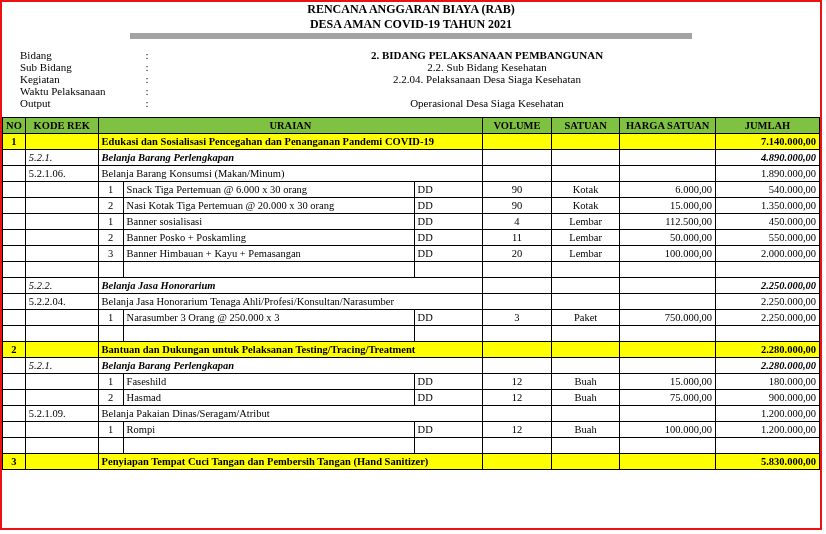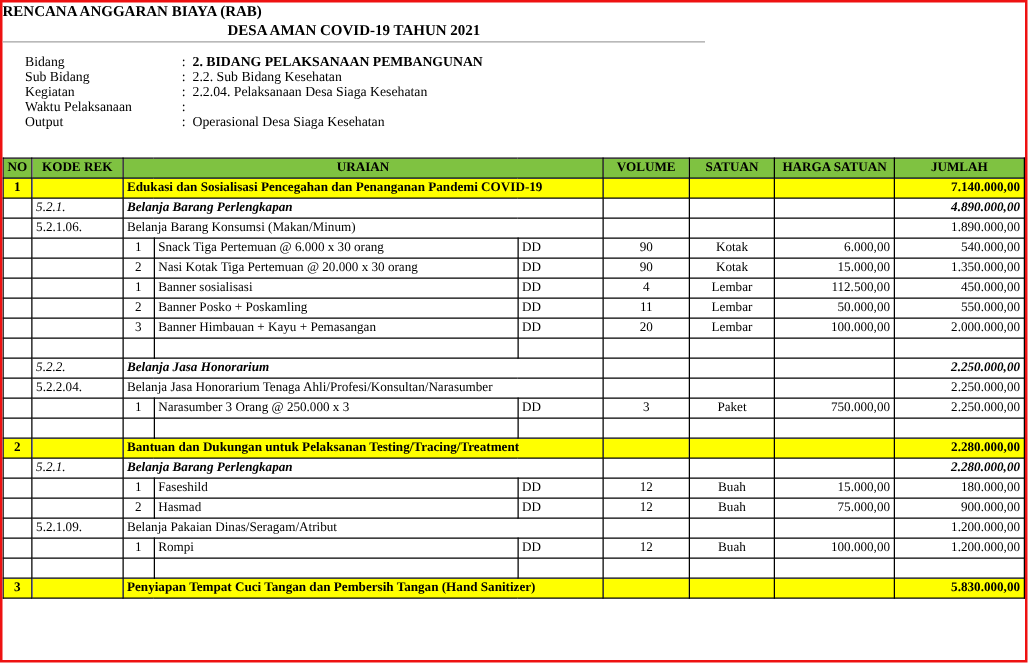--- a/index.html
+++ b/index.html
@@ -13,33 +13,34 @@
   .frame {
     width: 822px;
     height: 530px;
     border: 2px solid #e11;
     box-sizing: border-box;
     overflow: hidden;
     position: relative;
     background: #fff;
   }
   .title-block {
+    text-align: center;
     font-weight: bold;
     font-family: "Times New Roman", serif;
   }
   .title1 { font-size: 12px; }
-  .title2 { font-size: 12px; border-bottom: 1px solid #a3a3a3; display: inline-block; padding: 0 180px 1px 180px;}
+  .title2 { font-size: 12px; border-bottom: 6px solid #a3a3a3; display: inline-block; padding: 0 180px 1px 180px;}
   .meta {
-    margin: 10px 0 22px 18px;
+    margin: 10px 0 8px 18px;
     font-size: 11px;
   }
   .meta-row { display: flex; }
   .meta-label { width: 120px; }
   .meta-colon { width: 14px; text-align: center; }
-  .meta-value { flex: 1; }
+  .meta-value { flex: 1; text-align: center; }
   .meta-value.bold { font-weight: bold; }
 
   table.grid {
     border-collapse: collapse;
     width: 100%;
     table-layout: fixed;
   }
   table.grid th, table.grid td {
     border: 1px solid #000;
     padding: 1px 3px;

